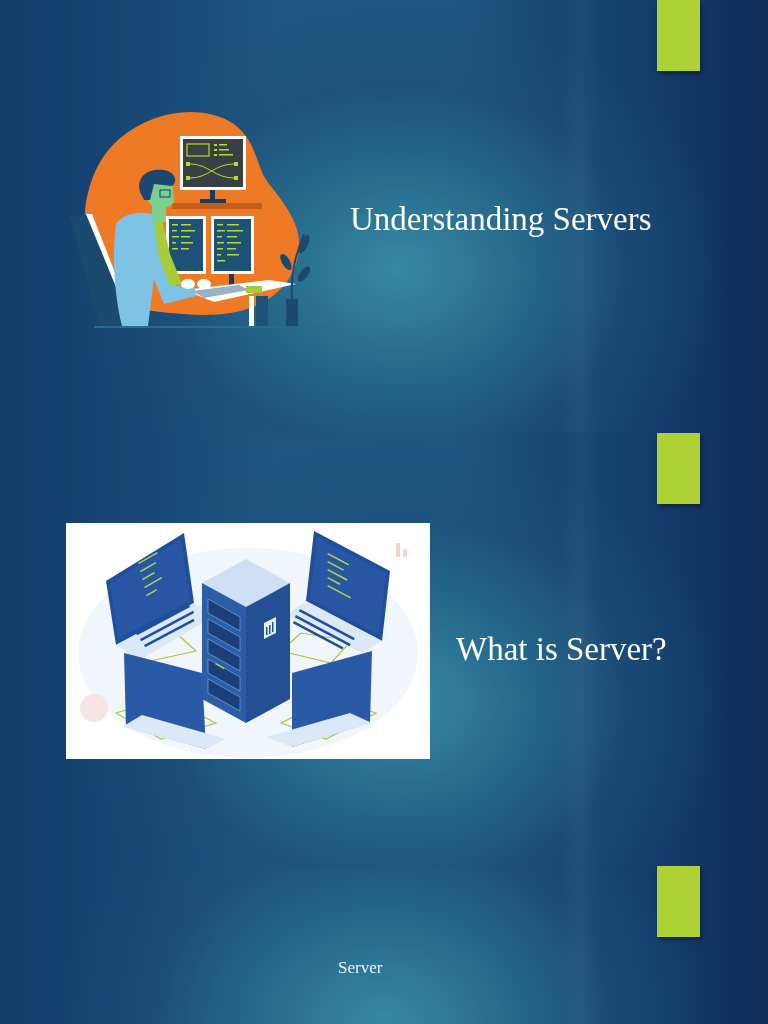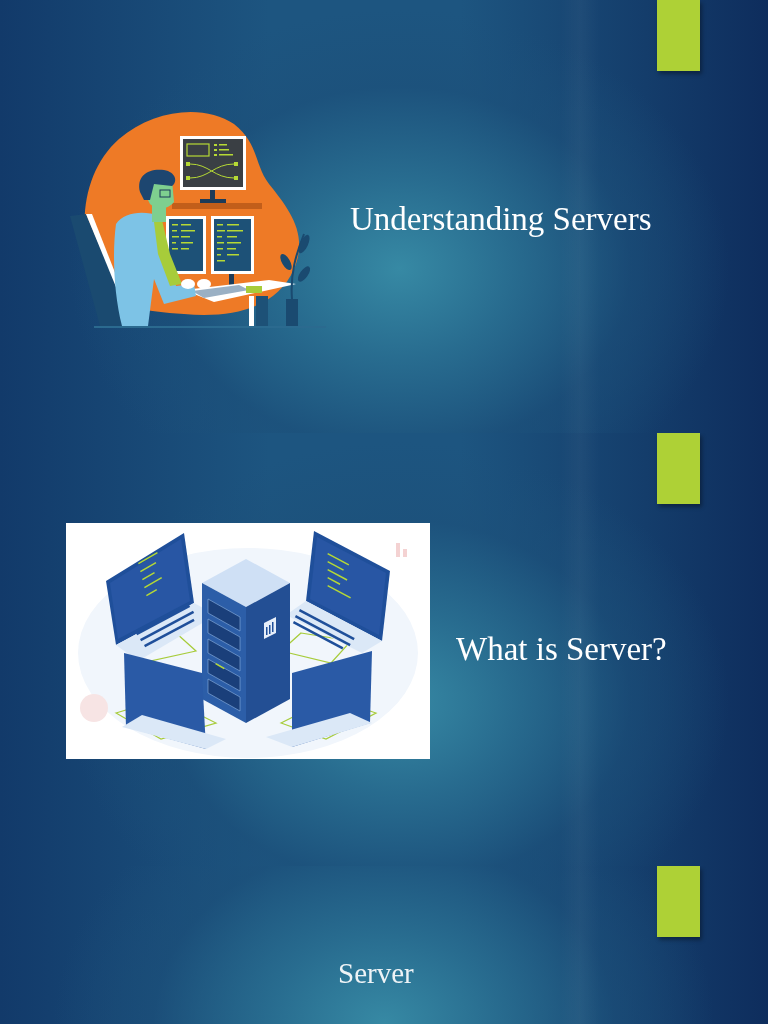--- a/index.html
+++ b/index.html
@@ -31,21 +31,21 @@
       position: absolute; left: 657px; top: 0; width: 43px; height: 71px;
       background: #aed136;
       box-shadow: 2px 3px 4px rgba(0,0,0,0.35);
     }
     .slide-title {
       position: absolute; color: #ffffff; font-size: 33px; line-height: 1;
       white-space: nowrap; font-family: "Liberation Serif", "DejaVu Serif", serif;
     }
     #slide1 .slide-title { left: 350px; top: 203px; }
     #slide2 .slide-title { left: 456px; top: 200px; }
-    #slide3 .slide-title { left: 338px; top: 93px; font-size: 29px; color: #eef3f6; text-align: right; }
+    #slide3 .slide-title { left: 338px; top: 93px; font-size: 17px; color: #eef3f6; text-align: right; }
     .illus1 { position: absolute; left: 64px; top: 104px; width: 262px; height: 225px; }
     .illus2 {
       position: absolute; left: 66px; top: 90px; width: 364px; height: 236px;
       background: #ffffff;
     }
     .illus2 svg { display: block; }
   </style>
 </head>
 <body>
 

